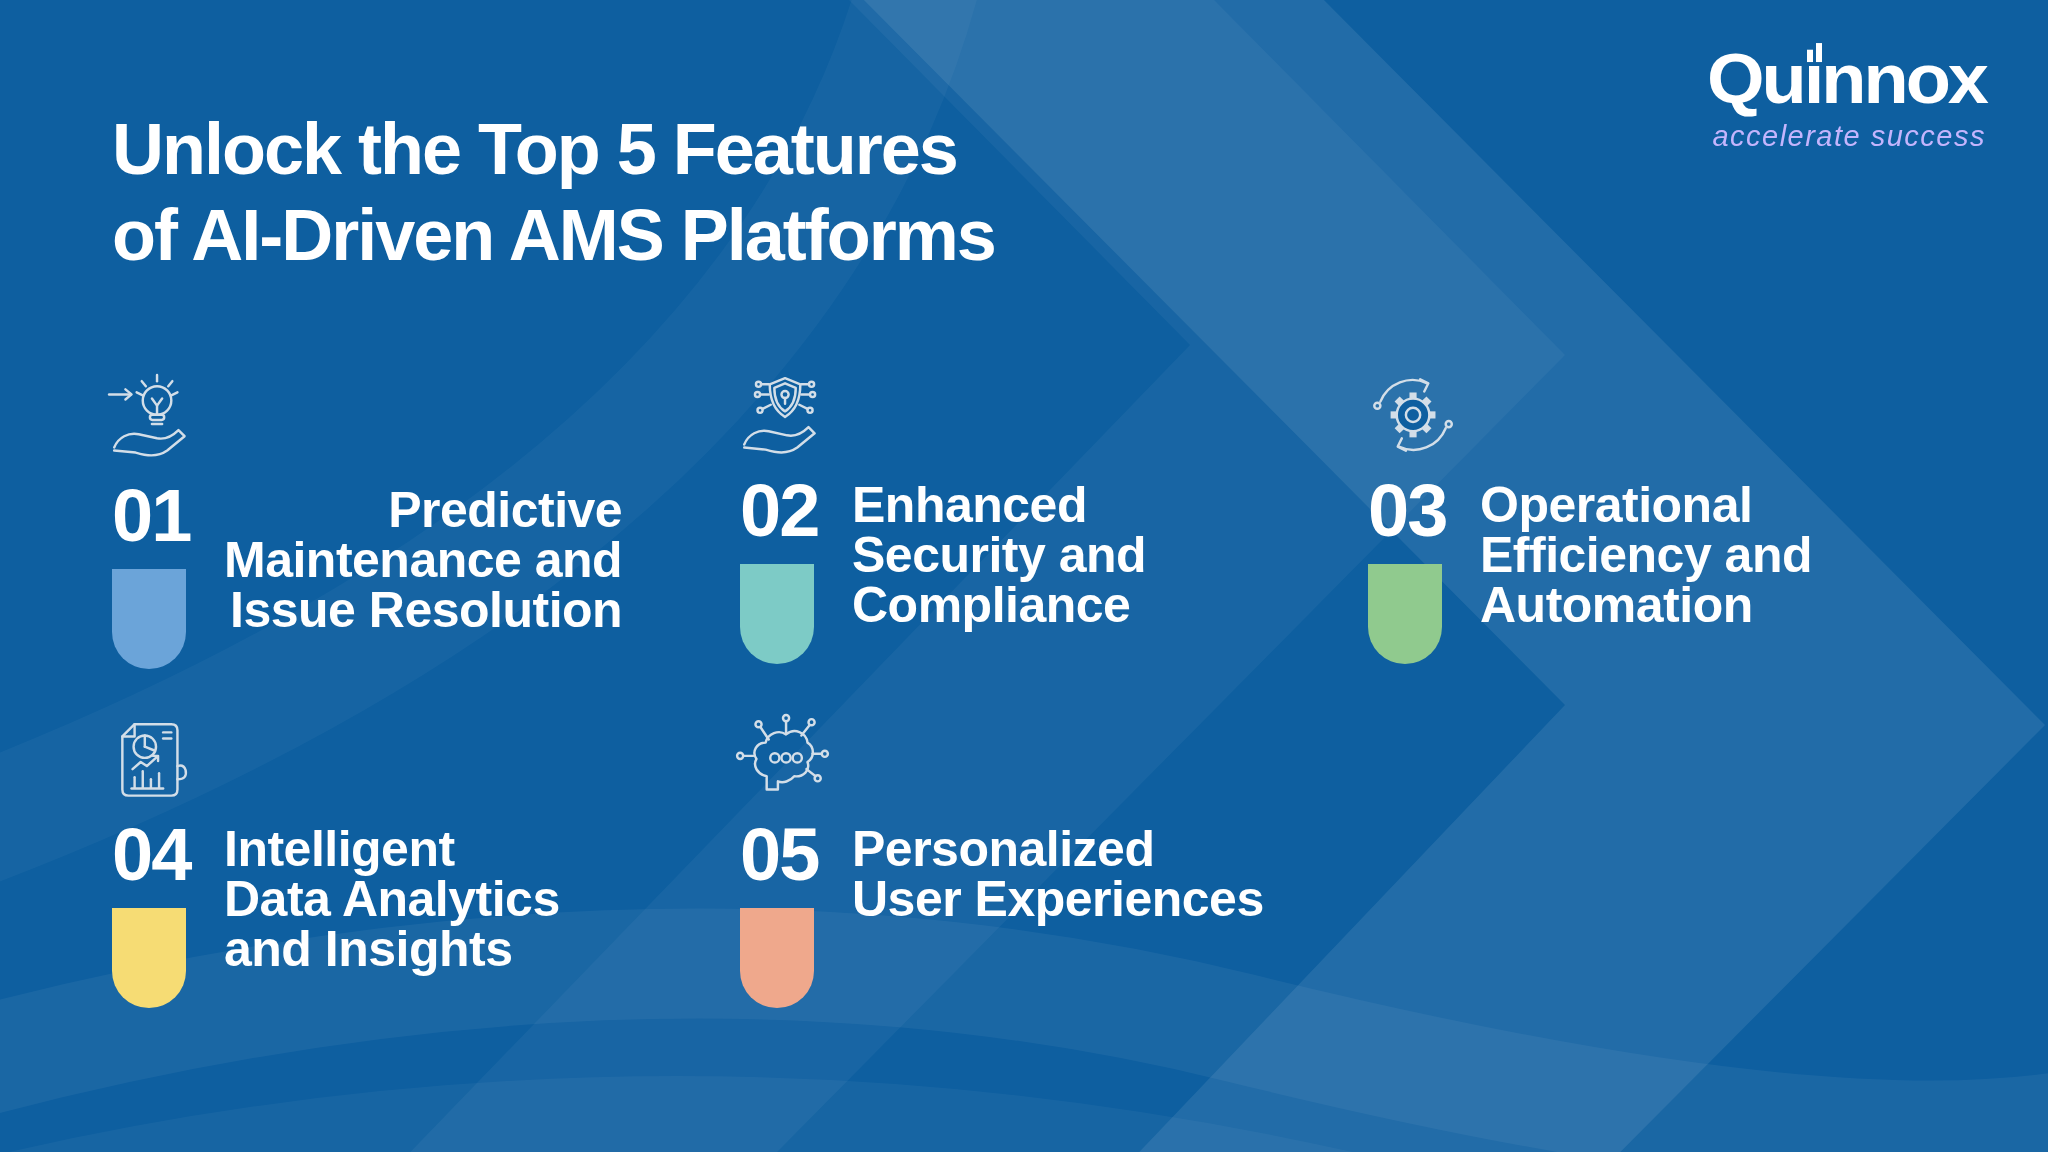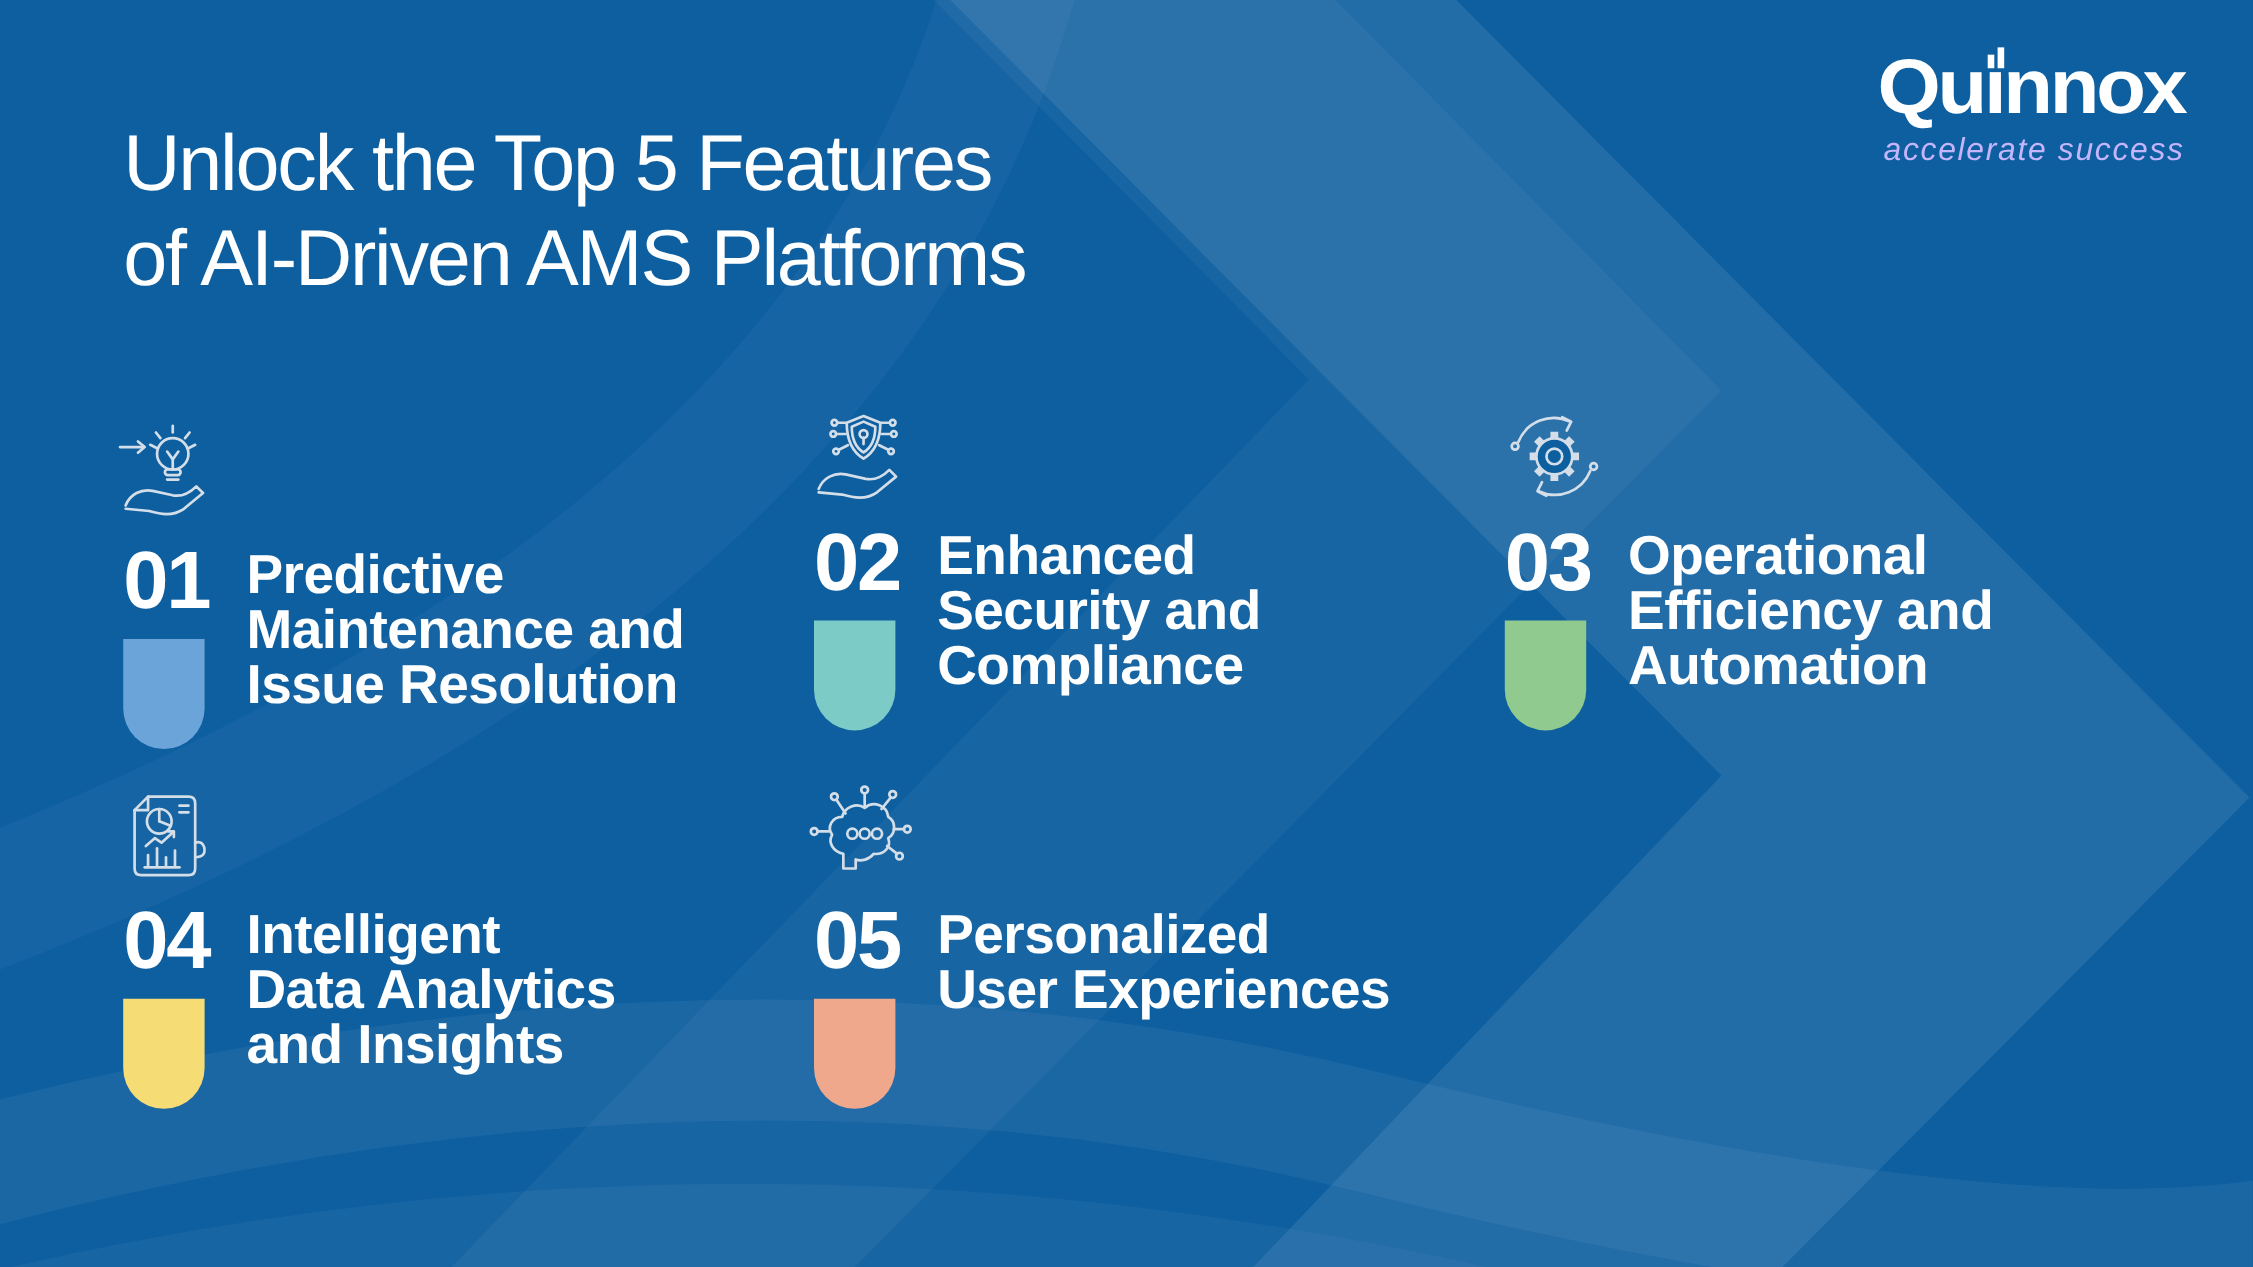--- a/index.html
+++ b/index.html
@@ -3,36 +3,36 @@
 <meta charset="utf-8">
 <style>
   html,body{margin:0;padding:0;background:#0E5FA0;}
   body{width:2048px;height:1152px;position:relative;overflow:hidden;
        font-family:"Liberation Sans","DejaVu Sans",sans-serif;color:#FFFFFF;}
 
   
   .bg-art{position:absolute;inset:0;width:2048px;height:1152px;}
 
   
-  .title{position:absolute;left:112px;top:106px;font-size:72px;font-weight:400;
+  .title{position:absolute;left:112px;top:106px;font-size:72px;font-weight:700;
          letter-spacing:-2px;line-height:86px;color:#FFFFFF;}
 
   
   .logo{position:absolute;top:44px;right:62px;text-align:right;}
   .brand{font-size:74px;font-weight:800;letter-spacing:-3px;line-height:74px;
          transform:scaleY(.95);transform-origin:top right;white-space:nowrap;}
   .brand-i{position:relative;display:inline-block;}
   .brand-i::before{content:"";position:absolute;left:3px;top:6px;width:6px;height:13px;background:#fff;}
   .brand-i::after{content:"";position:absolute;left:12px;top:-1px;width:6px;height:20px;background:#fff;}
   .tagline{font-size:29px;font-style:italic;font-weight:400;letter-spacing:1.5px;
            margin-top:2px;color:#c4b5fd;}
 
   
   .item{position:absolute;width:600px;height:340px;}
-  .pos-1{left:96px;top:385px;}  .pos-2{left:724px;top:368px;}  .pos-3{left:1352px;top:368px;}
+  .pos-1{left:96px;top:373px;text-align:right;}  .pos-2{left:724px;top:368px;}  .pos-3{left:1352px;top:368px;}
   .pos-4{left:96px;top:712px;}  .pos-5{left:724px;top:712px;}
   .item .icon{position:absolute;left:8px;top:0;width:102px;height:102px;}
   .item .icon svg{width:100%;height:100%;stroke:#D3DEE8;fill:none;
                   stroke-width:2.4;stroke-linecap:round;stroke-linejoin:round;}
   .item .num{position:absolute;left:16px;top:106px;font-size:74px;font-weight:700;
              letter-spacing:-2px;line-height:1;}
   .item .tab{position:absolute;left:16px;top:196px;width:74px;height:100px;
              border-radius:0 0 37px 37px;}
   .item .text{position:absolute;left:128px;top:112px;font-size:50px;font-weight:700;
               letter-spacing:-0.5px;line-height:50px;white-space:nowrap;}

